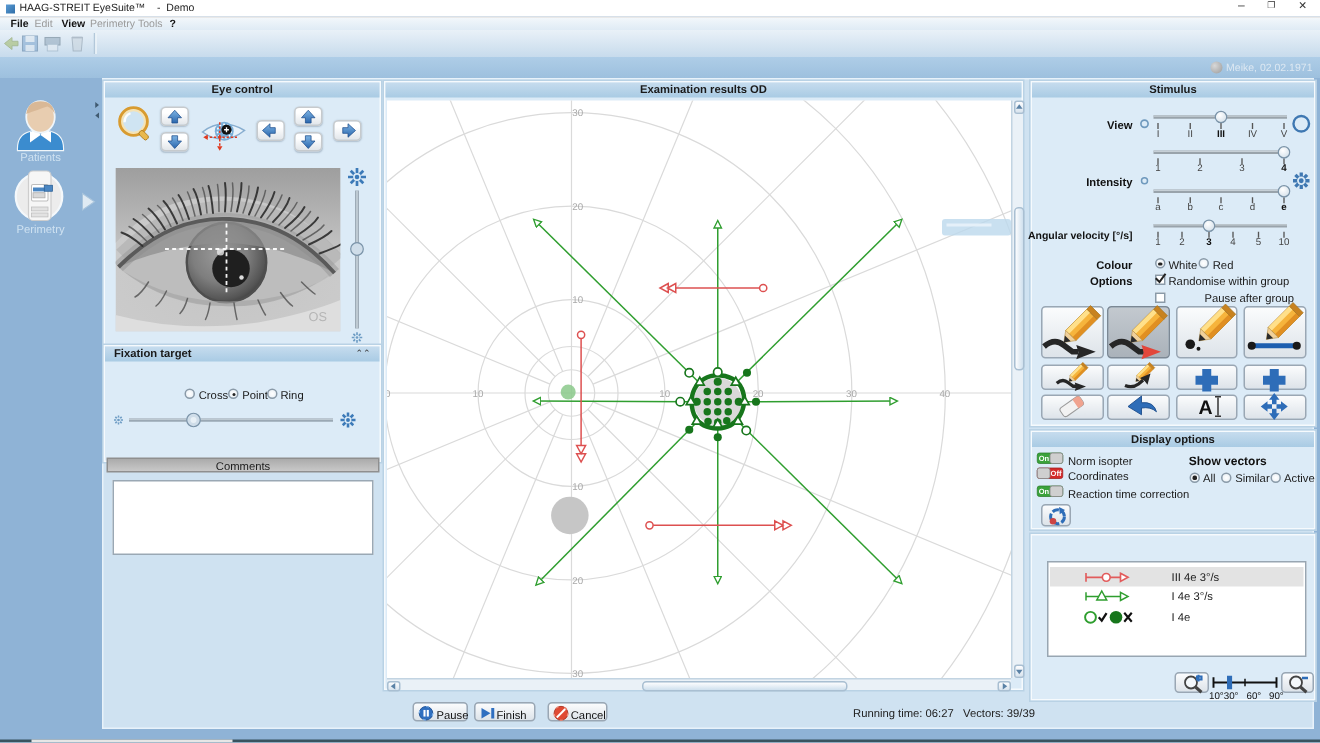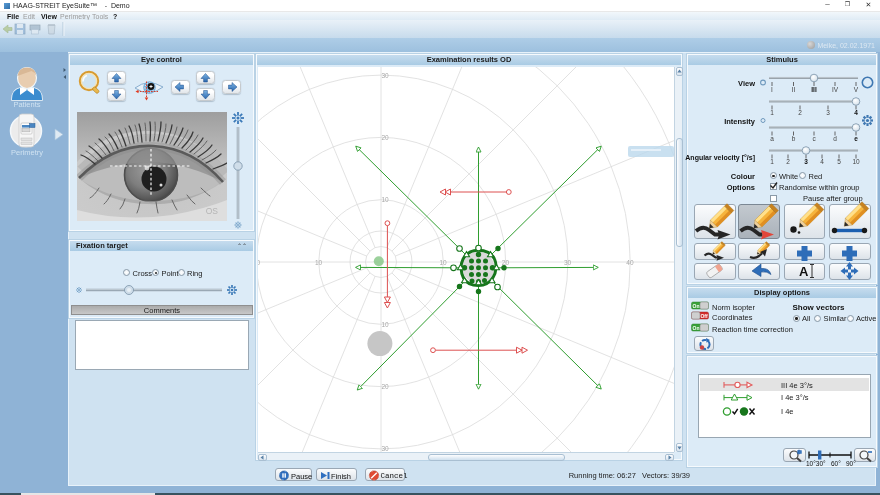--- a/index.html
+++ b/index.html
@@ -240,21 +240,21 @@
         <line x1="0" y1="-3.5" x2="0" y2="3.5"></line>
           <line x1="-3.5" y1="0" x2="3.5" y2="0"></line>
         <line x1="-2.4" y1="-2.4" x2="2.4" y2="2.4"></line>
           <line x1="2.4" y1="-2.4" x2="-2.4" y2="2.4"></line>
       </g>
       <circle cx="0" cy="0" r="1.7" fill="#dcebf7"></circle>
         <circle cx="0" cy="0" r="0.9" fill="#6d9cc4"></circle>
     </g>
   </svg>
 </div>
-<div class="abs panel" id="fixation" style="left:69px;top:240px;width:185px;height:78px;">
+<div class="abs panel" id="fixation" style="left:69px;top:230px;width:185px;height:78px;">
   <div class="phead" style="text-align:left;padding-left:6px;">Fixation target<span style="position:absolute;right:6px;top:0;font-weight:normal;font-size:6px;color:#333;">⌃⌃</span></div>
   <div class="radio" style="left:53px;top:28px;"></div>
     <span class="lbl" style="left:62.5px;top:27.5px;">Cross</span>
   <div class="radio sel" style="left:82px;top:28px;"></div>
     <span class="lbl" style="left:91.5px;top:27.5px;">Point</span>
   <div class="radio" style="left:107.5px;top:28px;"></div>
     <span class="lbl" style="left:117px;top:27.5px;text-align:center;">Ring</span>
   <svg width="183" height="22" style="position:absolute;left:0;top:40px;">
     <g transform="translate(9,9)" fill="#6d9cc4">
       <g stroke="#6d9cc4" stroke-width="1">
@@ -739,21 +739,21 @@
       <rect x="10.5" y="3" width="2" height="7" fill="#2f6fc0"></rect>
     </svg>
     <span style="position:absolute;left:14.5px;top:2.5px;font-size:7.5px;color:#111;">Finish</span>
   </div>
   <div class="gbtn" style="left:97px;top:6px;width:40px;height:13px;">
     <svg width="16" height="13" style="position:absolute;left:0;top:0;">
       <circle cx="8" cy="6.5" r="4.6" fill="#e04a33" stroke="#a93322" stroke-width="0.6"></circle>
       <circle cx="8" cy="6.5" r="4.6" fill="none" stroke="#f0907e" stroke-width="0.9" stroke-dasharray="2 4"></circle>
       <line x1="5.2" y1="9.3" x2="10.8" y2="3.7" stroke="#fff" stroke-width="1.3"></line>
     </svg>
-    <span style="position:absolute;left:14.5px;top:2.5px;font-size:7.5px;color:#111;font-family:Liberation Mono, monospace;">Cancel</span>
+    <span style="position:absolute;left:14.5px;top:2.5px;font-size:7.5px;color:#111;">Cancel</span>
   </div>
   <div class="abs" style="right:198px;top:8.5px;font-size:7.5px;color:#222;white-space:nowrap;">Running time: 06:27&nbsp;&nbsp;&nbsp;Vectors: 39/39</div>
 </div>
 <div class="abs" id="bottomstrips" style="left:0;top:486px;width:880px;height:9px;">
   <div class="abs" style="left:0;top:0;width:880px;height:7px;background:#8fb3d6;"></div>
   <div class="abs" style="left:0;top:6.5px;width:880px;height:2.5px;background:#38535f;"></div>
   <div class="abs" style="left:21px;top:6.5px;width:134px;height:2.5px;background:#e6e6e6;"></div>
 </div>
 
 </body></html>

